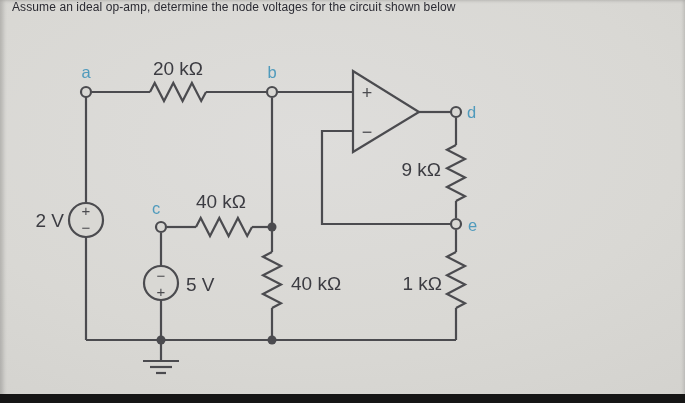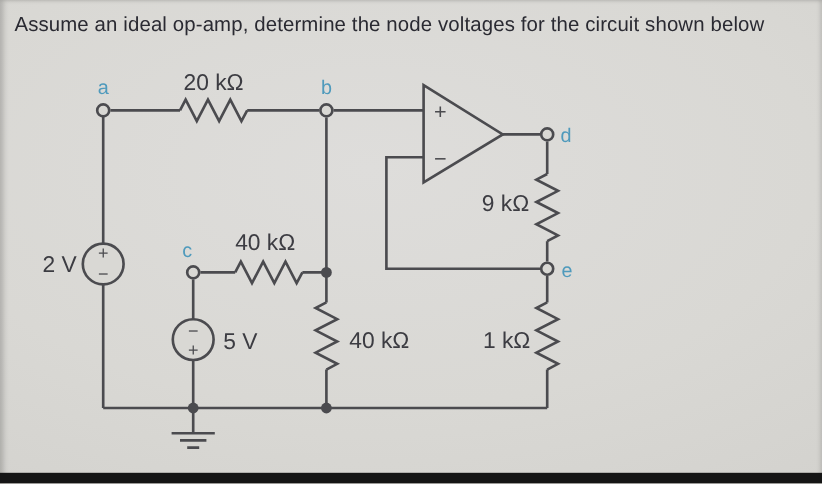--- a/index.html
+++ b/index.html
@@ -14,22 +14,22 @@
     height: 403px;
     overflow: hidden;
     background:
       radial-gradient(120% 110% at 45% 35%,
         #dedddb 0%, #d9d8d4 45%, #d3d2ce 75%, #c6c5c1 100%);
     box-shadow: inset 3px 0 4px rgba(0,0,0,0.18), inset -2px 0 3px rgba(0,0,0,0.10);
   }
   #title {
     position: absolute;
     left: 12px;
-    top: 11px;
-    font-size: 17px;
+    top: 0;
+    font-size: 12px;
     letter-spacing: 0.1px;
     color: #2a2a32;
     white-space: nowrap;
   }
   #circuit-svg {
     position: absolute;
     inset: 0;
   }
   #bottom-edge {
     position: absolute;

